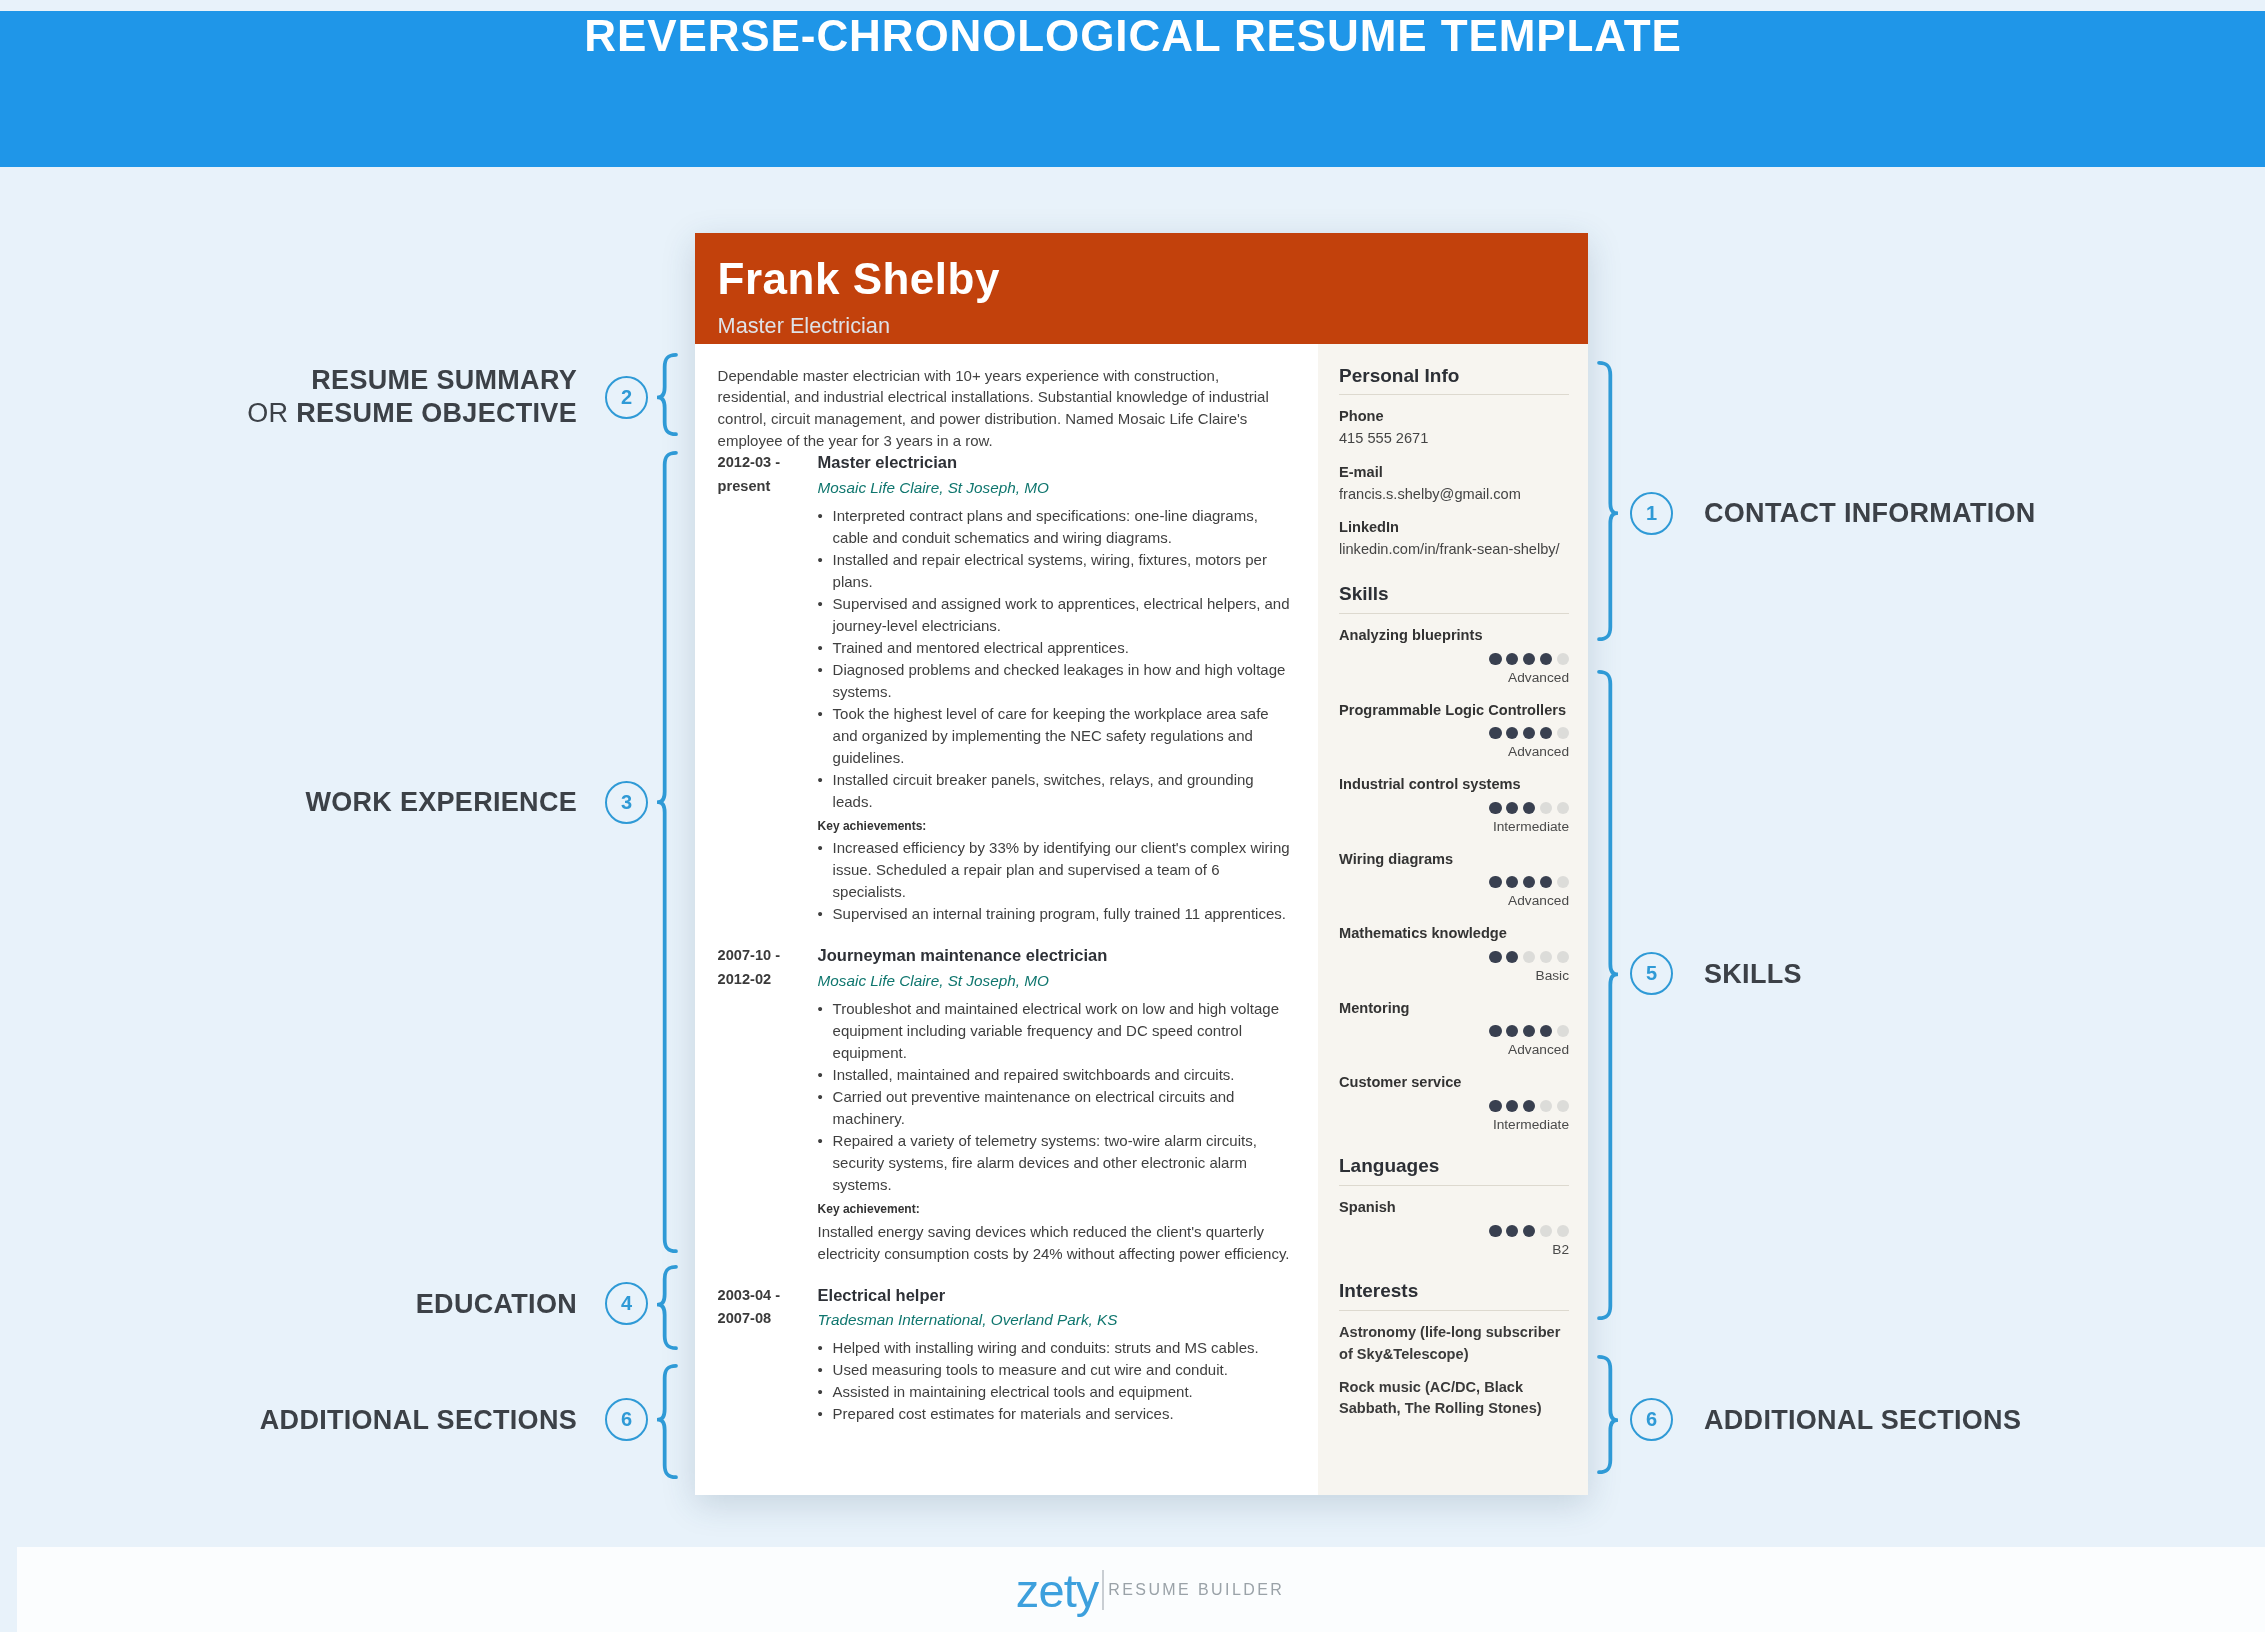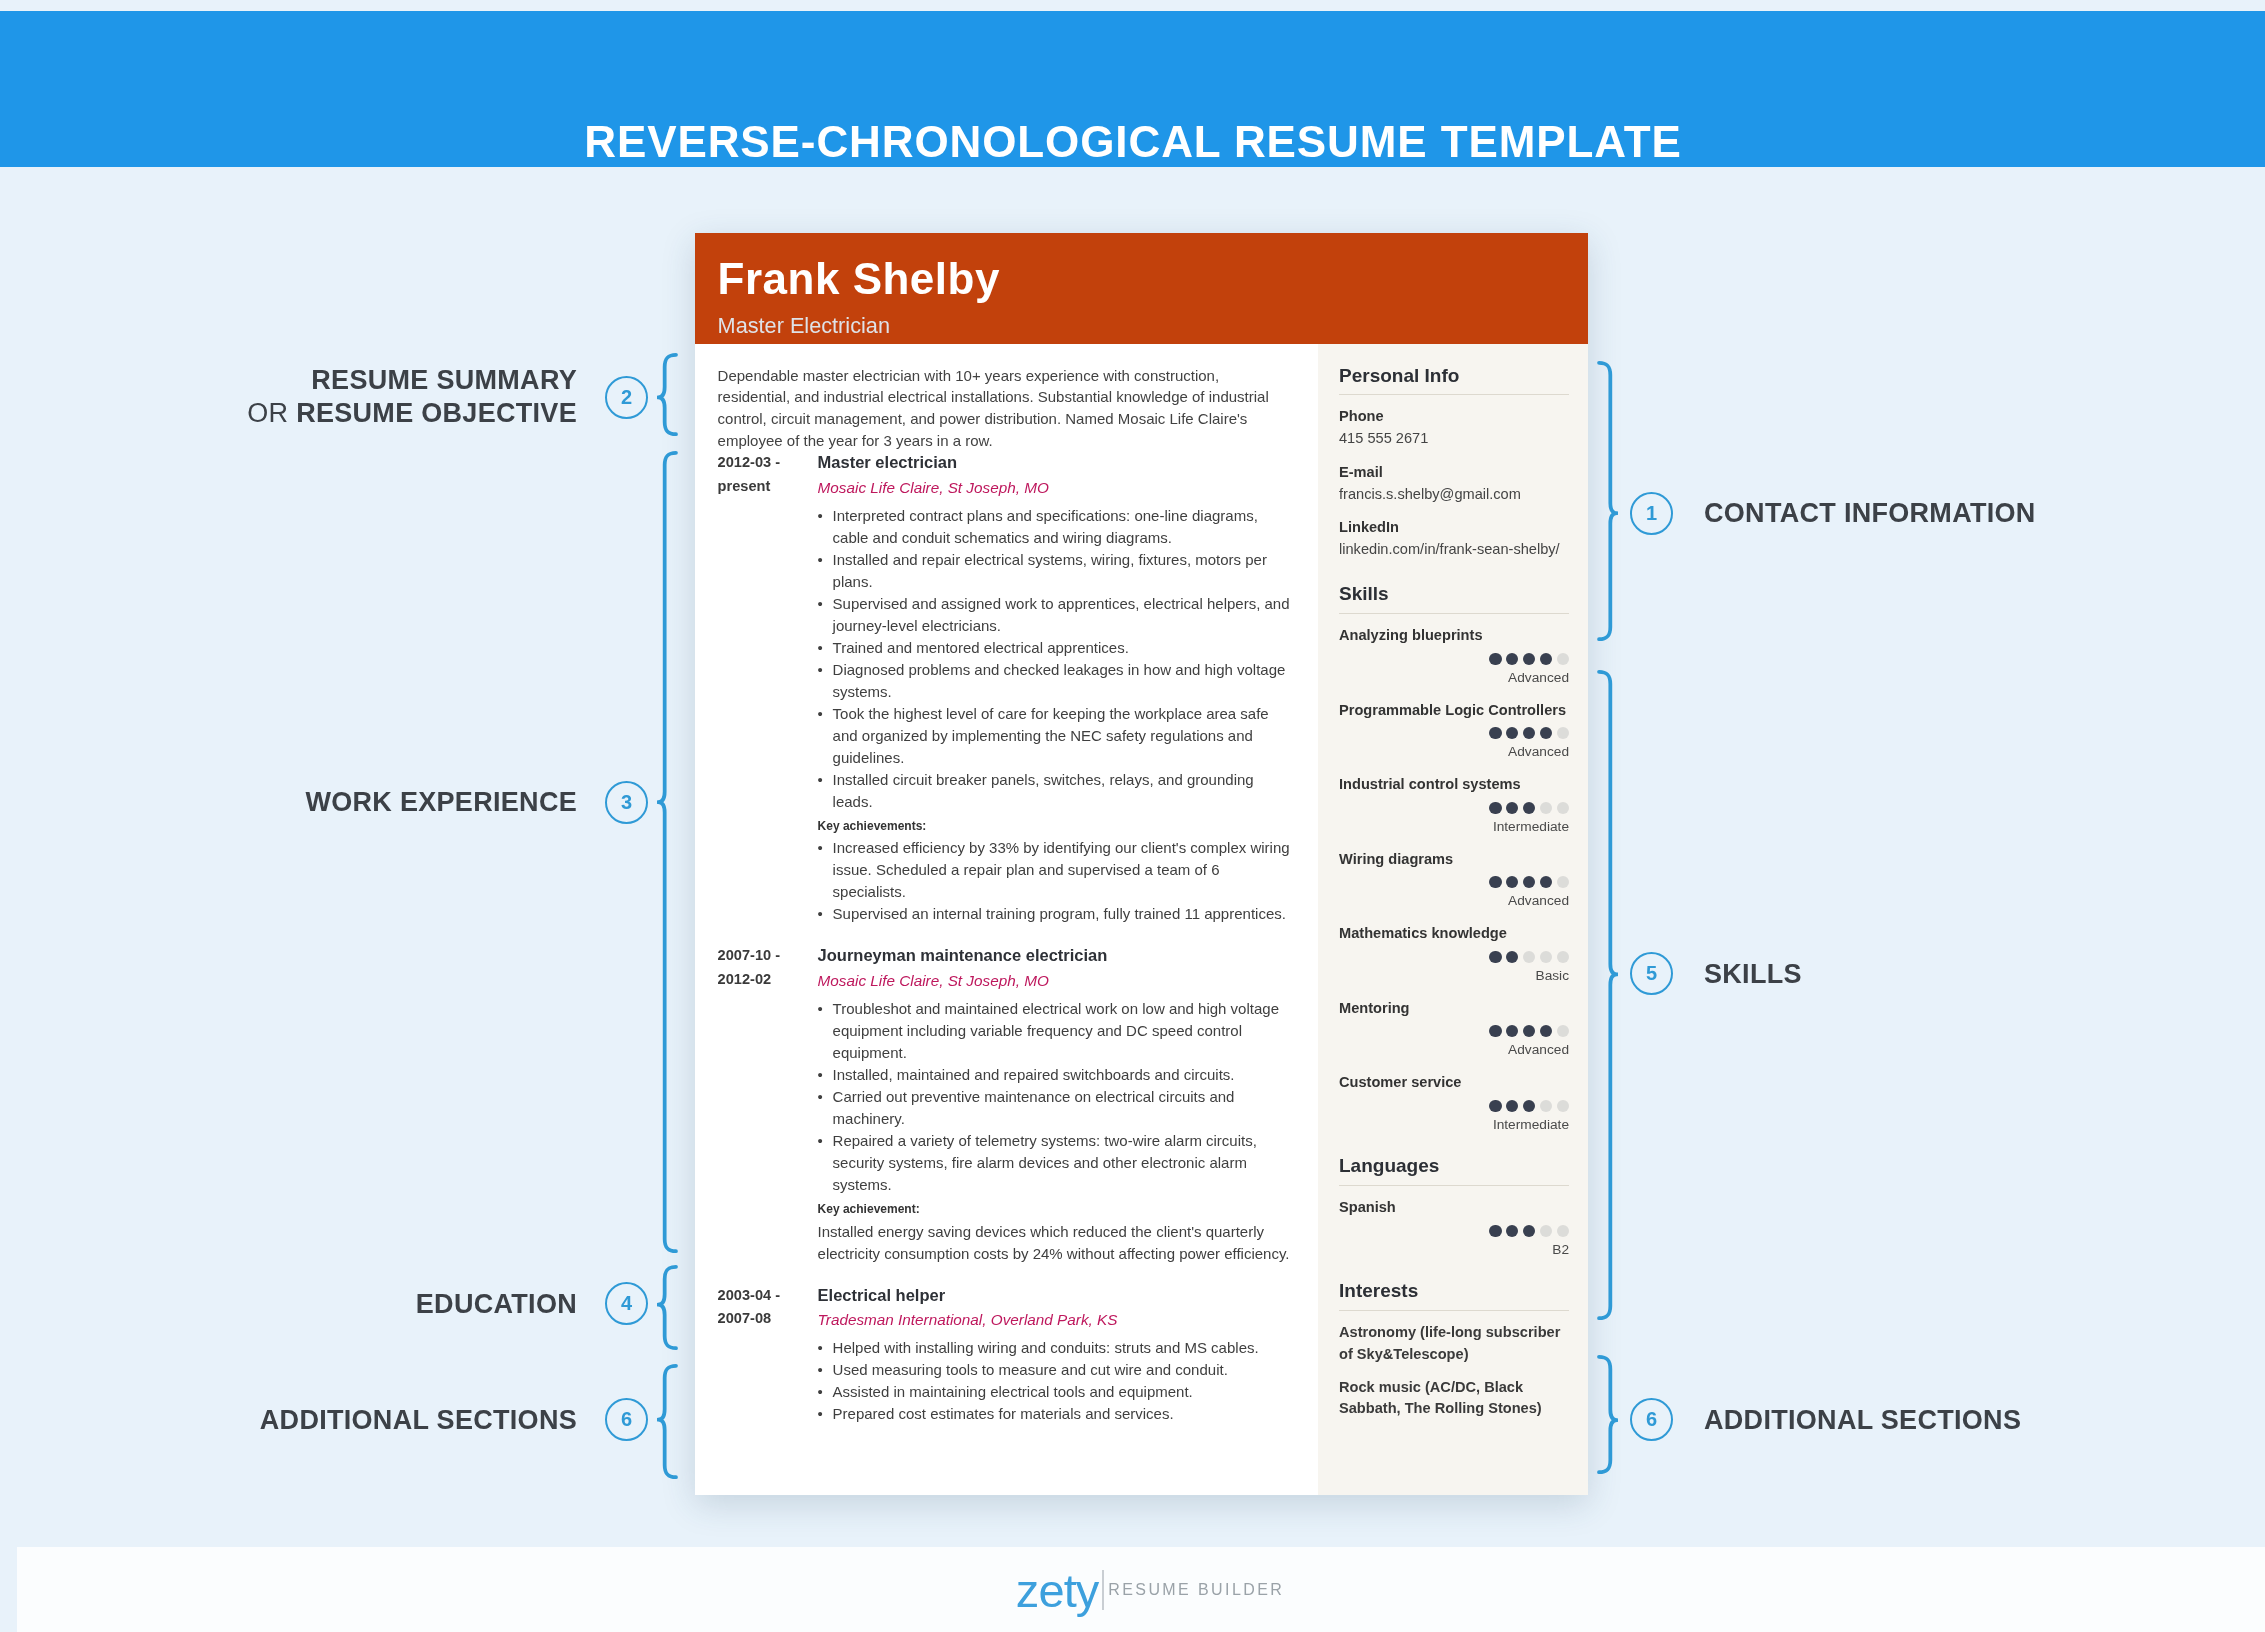--- a/index.html
+++ b/index.html
@@ -6,21 +6,21 @@
   body{
     width:2266px;height:1633px;position:relative;overflow:hidden;
     background:#e8f2fa;
     font-family:"Liberation Sans", sans-serif;
     -webkit-font-smoothing:antialiased;
   }
   
   .banner{
     position:absolute;left:0;top:11.3px;width:100%;height:156px;
     background:var(--banner-blue,#1f96e8);
-    display:flex;align-items:flex-end;justify-content:center;
+    display:flex;align-items:flex-start;justify-content:center;
   }
   .banner h1{
     margin:0;color:#ffffff;font-size:44px;font-weight:800;letter-spacing:0.9px;
   }
   
   .sheet{
     position:absolute;left:695px;top:233px;width:893px;height:1262px;
     background:#ffffff;box-shadow:0 9.4px 32px rgba(40,70,100,.18);
   }
   .rheader{
@@ -35,21 +35,21 @@
 
   .summary{font-size:15px;line-height:21.7px;color:#424242;margin:7.5px 0 0 0;}
   .maincol h2{
     font-size:20px;color:#2c2f35;font-weight:700;margin:22.6px 0 9.4px 0;
     padding-bottom:6.6px;border-bottom:1.4px solid #cfcfcf;
   }
   .entry{display:flex;margin-bottom:19px;}
   .datecol{width:100px;flex-shrink:0;font-size:14.6px;font-weight:700;color:#3a3a3a;line-height:23.5px;}
   .econtent{flex:1;min-width:0;}
   .jtitle{font-size:16.5px;font-weight:700;color:#2e3137;line-height:23.5px;}
-  .jcompany{font-size:15.3px;font-style:italic;color:#be185d;margin:1.9px 0 6.6px 0;line-height:21.7px;}
+  .jcompany{font-size:15.3px;font-style:italic;color:#0f766e;margin:1.9px 0 6.6px 0;line-height:21.7px;}
   .b{display:flex;font-size:15px;line-height:22px;color:#3f3f3f;}
   .bm{width:15px;flex-shrink:0;}
   .bt{flex:1;min-width:0;}
   .keylabel{font-size:12px;font-weight:700;color:#333;line-height:22.6px;margin-top:1.9px;}
   .keytext{font-size:15px;line-height:22px;color:#3f3f3f;}
 
   
   .sidecol h3{
     font-size:19px;color:#2c2f35;font-weight:700;margin:22.6px 0 11.3px 0;
     padding-bottom:7.5px;border-bottom:1.4px solid #ddd9cf;

